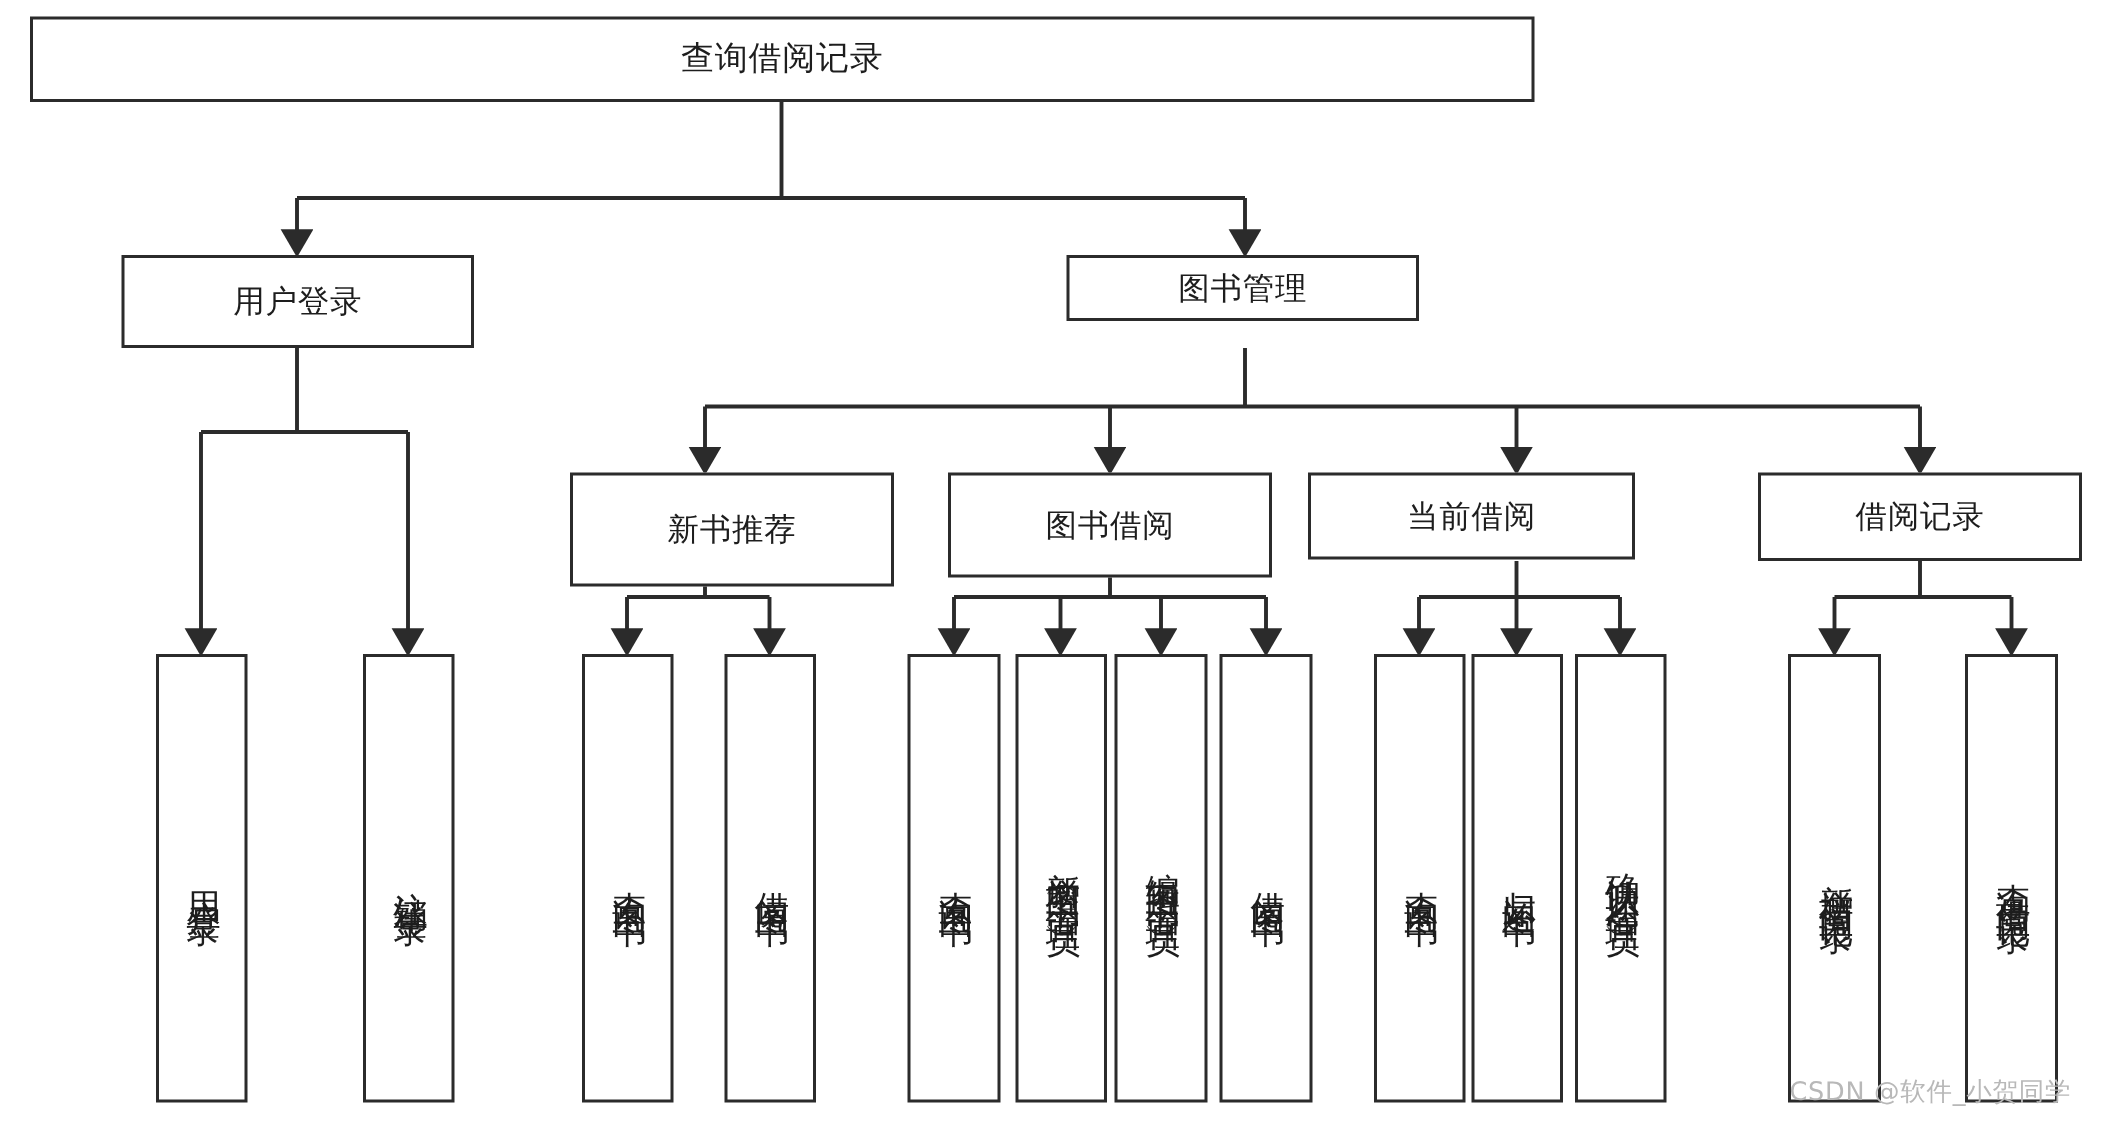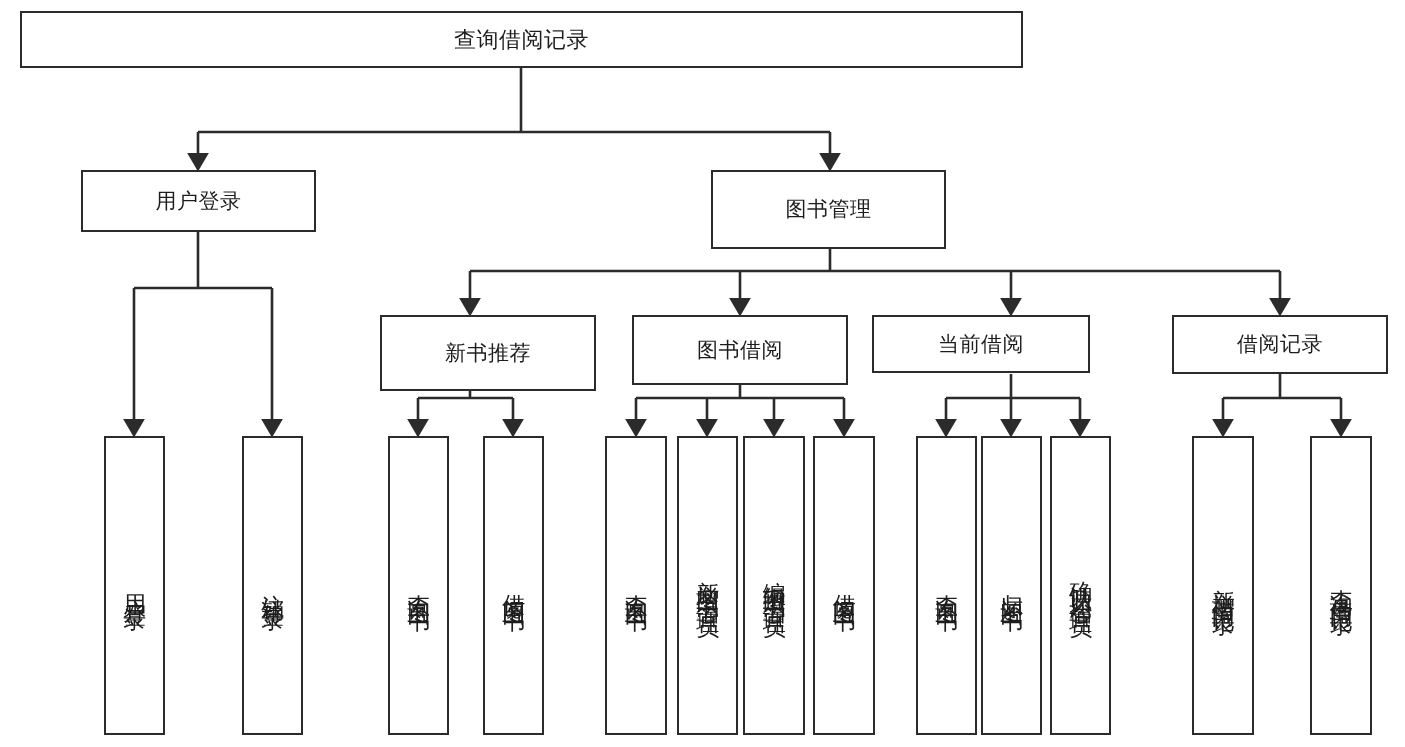--- a/index.html
+++ b/index.html
@@ -120,21 +120,21 @@
     </g>
   </svg>
 
   <div class="node horiz root" style="left:20px;top:11px;width:1003px;height:57px;">
     <span class="lbl">查询借阅记录</span>
   </div>
 
   <div class="node horiz" style="left:81px;top:170px;width:235px;height:62px;">
     <span class="lbl">用户登录</span>
   </div>
-  <div class="node horiz" style="left:711px;top:170px;width:235px;height:79px;">
+  <div class="node horiz" style="left:711px;top:170px;width:235px;height:44px;">
     <span class="lbl">图书管理</span>
   </div>
 
   <div class="node horiz" style="left:380px;top:315px;width:216px;height:76px;">
     <span class="lbl">新书推荐</span>
   </div>
   <div class="node horiz" style="left:632px;top:315px;width:216px;height:70px;">
     <span class="lbl">图书借阅</span>
   </div>
   <div class="node horiz" style="left:872px;top:315px;width:218px;height:58px;">
@@ -181,14 +181,15 @@
     <span class="lbl">确认归还（管理员）</span>
   </div>
 
   <div class="node vert" style="left:1192px;top:436px;width:62px;height:299px;">
     <span class="lbl">新增借阅记录</span>
   </div>
   <div class="node vert" style="left:1310px;top:436px;width:62px;height:299px;">
     <span class="lbl">查询借阅记录</span>
   </div>
 
+  <div class="watermark" style="left:1193px;top:716px;">CSDN @软件_小贺同学</div>
 
 </div>
 
 </body></html>

